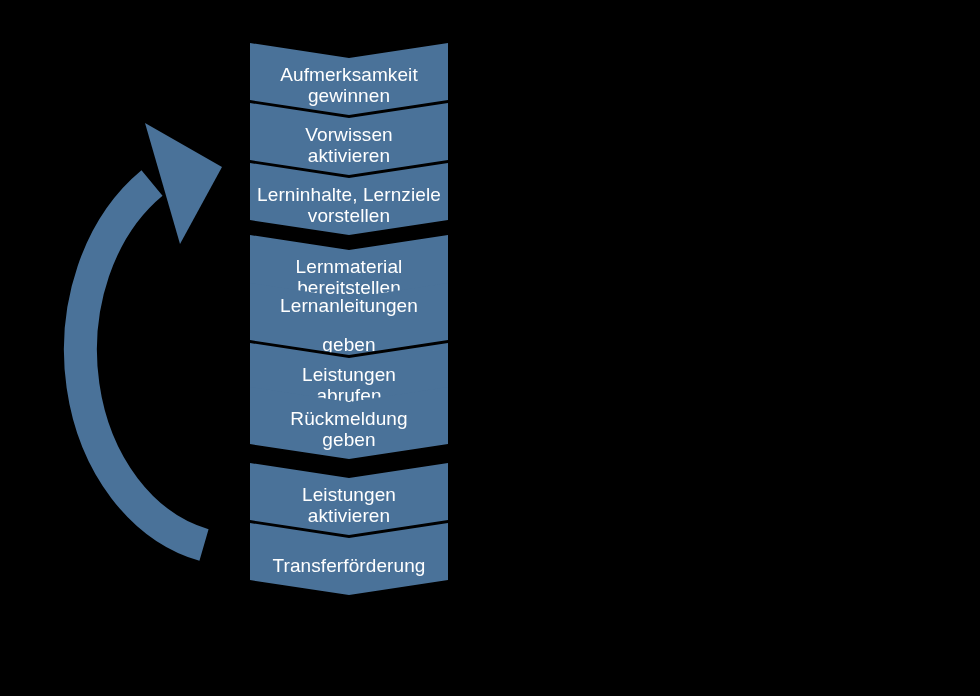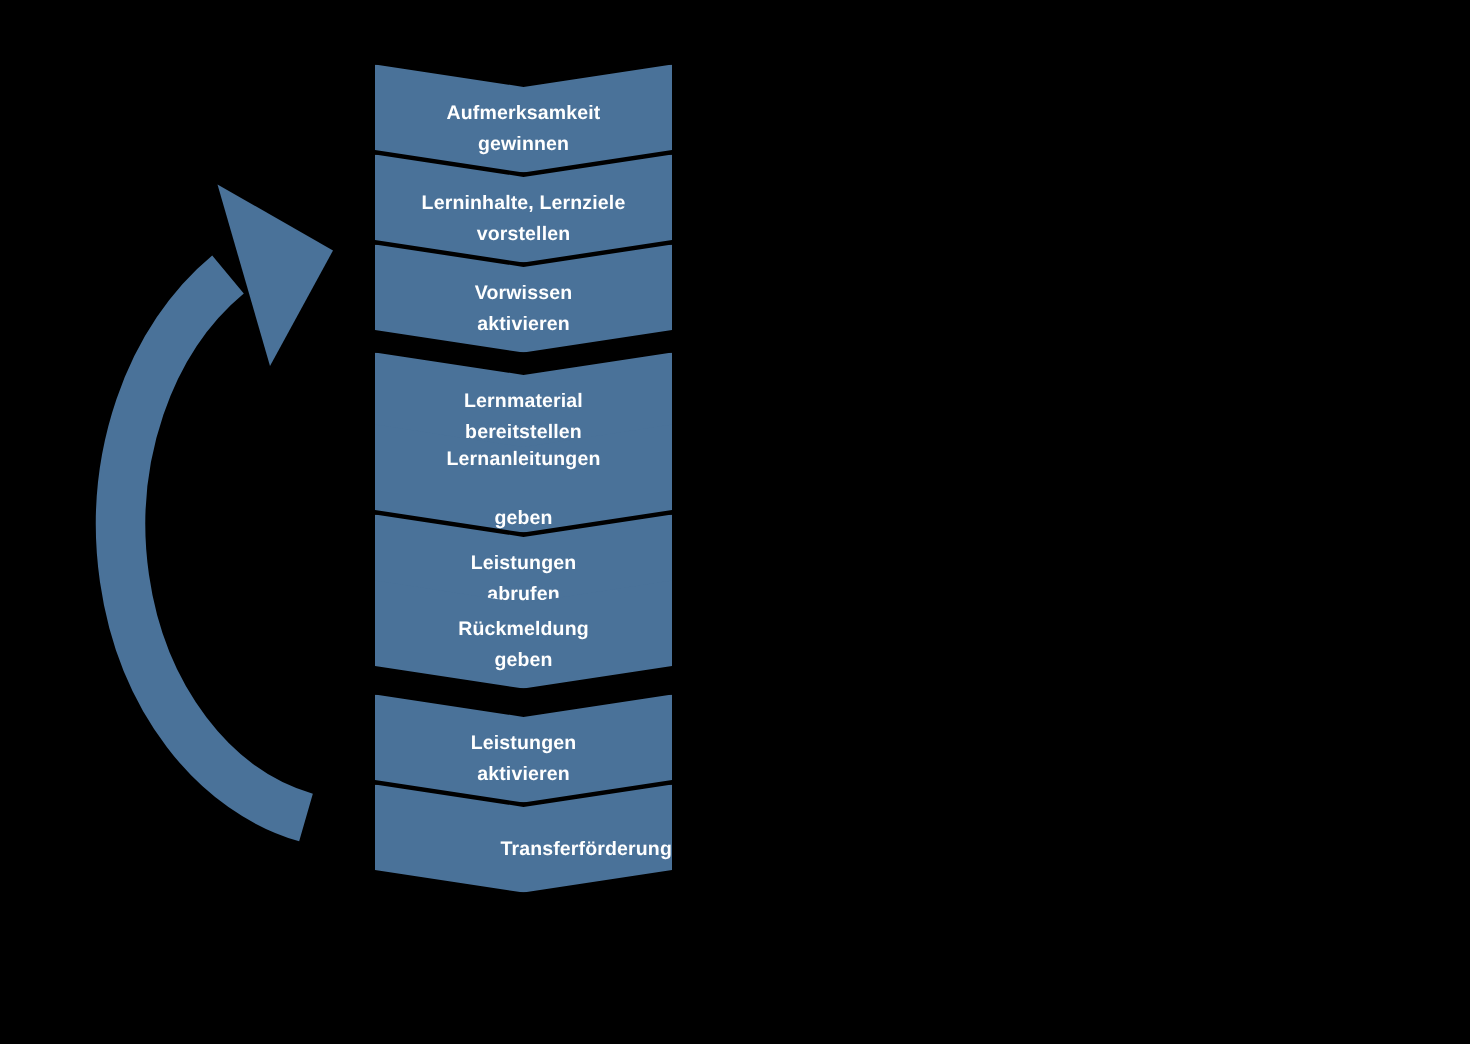--- a/index.html
+++ b/index.html
@@ -13,56 +13,56 @@
   
   .steps { position:absolute; left:0; top:0; width:980px; height:696px; }
   .step {
     position:absolute; left:250px; width:198px; height:72px;
     background:var(--accent);
     clip-path: polygon(0% 0%, 50% 20.8%, 100% 0%, 100% 79.2%, 50% 100%, 0% 79.2%);
     display:flex; flex-direction:column; align-items:center; justify-content:center;
     padding-top:12px; box-sizing:border-box; text-align:center;
   }
   .step .line {
-    display:block; color:var(--text); font-size:13px; font-weight:700;
+    display:block; color:var(--text); font-size:19px; font-weight:400;
     line-height:21px; white-space:nowrap; letter-spacing:0.1px;
   }
   .step:nth-of-type(1)  { top:43px; }
   .step:nth-of-type(2)  { top:103px; }
   .step:nth-of-type(3)  { top:163px; }
   .step:nth-of-type(4)  { top:235px; }
   .step:nth-of-type(5)  { top:283px;justify-content:space-between; }
   .step:nth-of-type(6)  { top:343px; }
   .step:nth-of-type(7)  { top:387px; }
   .step:nth-of-type(8)  { top:463px; }
-  .step:nth-of-type(9)  { top:523px;align-items:flex-end; }
+  .step:nth-of-type(9)  { top:523px; }
   .step:nth-of-type(10) { top:583px; }
 </style>
 </head>
 <body>
 
 <div class="stage">
 
   <svg class="arrow-svg" viewBox="0 0 980 696" xmlns="http://www.w3.org/2000/svg">
     <path d="M 204 545 A 159 200 0 0 1 152 183" fill="none" style="stroke:var(--accent)" stroke-width="33"></path>
     <polygon points="145,123 222,167 180,244" style="fill:var(--accent)"></polygon>
   </svg>
 
   <div class="steps">
     <div class="step">
       <span class="line">Aufmerksamkeit</span>
       <span class="line">gewinnen</span>
     </div>
     <div class="step">
+      <span class="line">Vorwissen</span>
+      <span class="line">aktivieren</span>
+    </div>
+    <div class="step">
       <span class="line">Lerninhalte, Lernziele</span>
       <span class="line">vorstellen</span>
-    </div>
-    <div class="step">
-      <span class="line">Vorwissen</span>
-      <span class="line">aktivieren</span>
     </div>
     <div class="step">
       <span class="line">Lernmaterial</span>
       <span class="line">bereitstellen</span>
     </div>
     <div class="step">
       <span class="line">Lernanleitungen</span>
       <span class="line">geben</span>
     </div>
     <div class="step">

